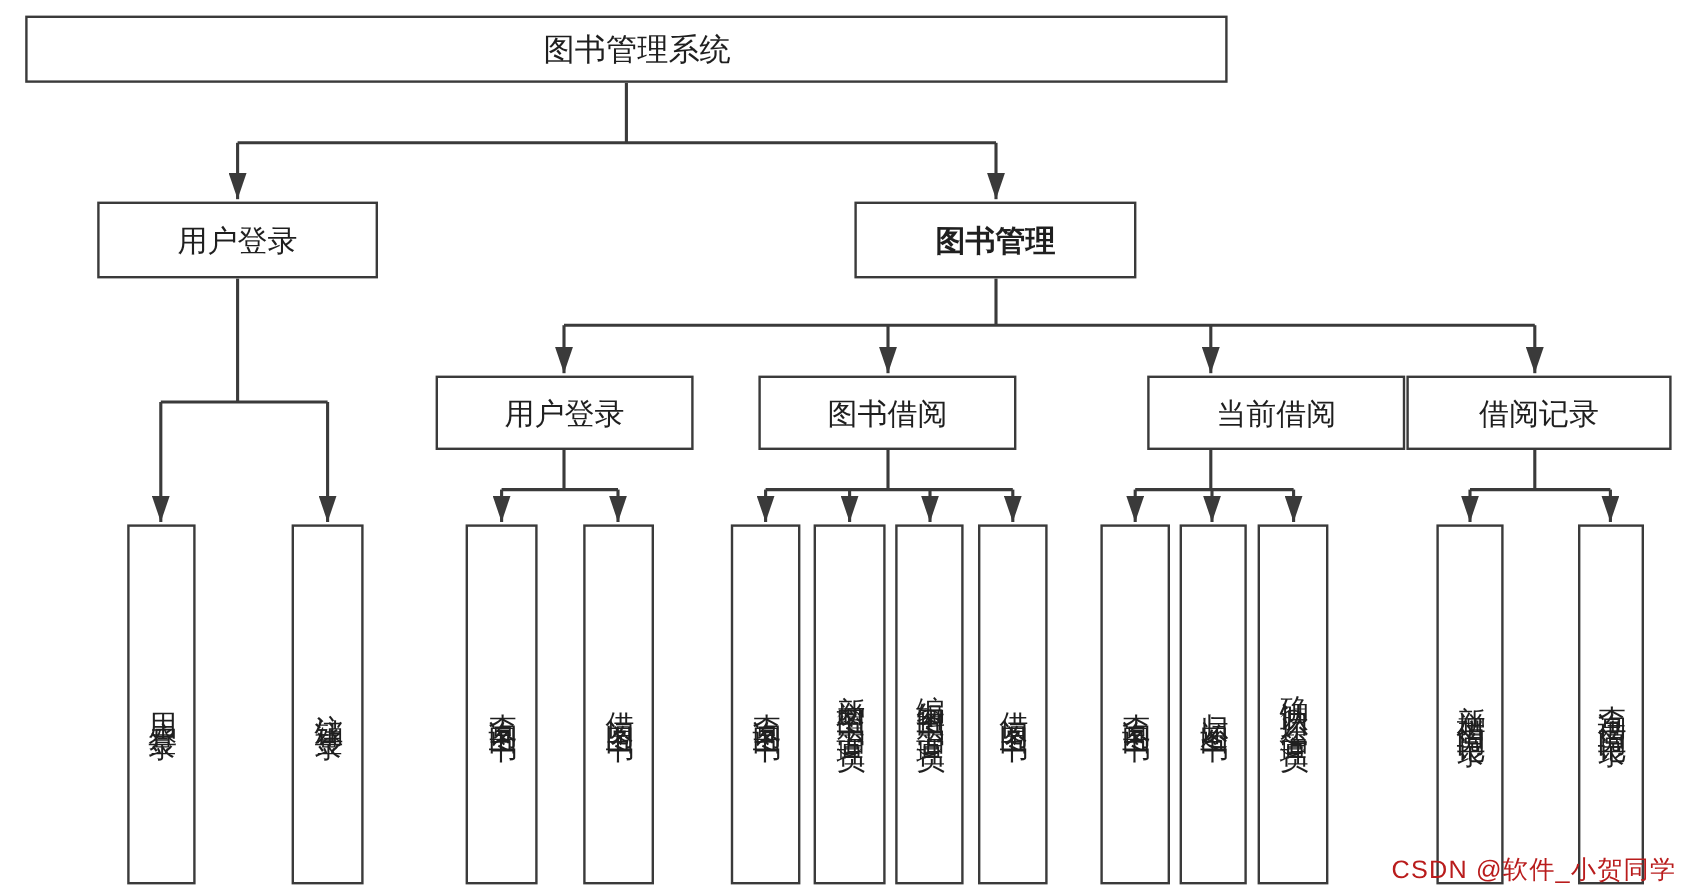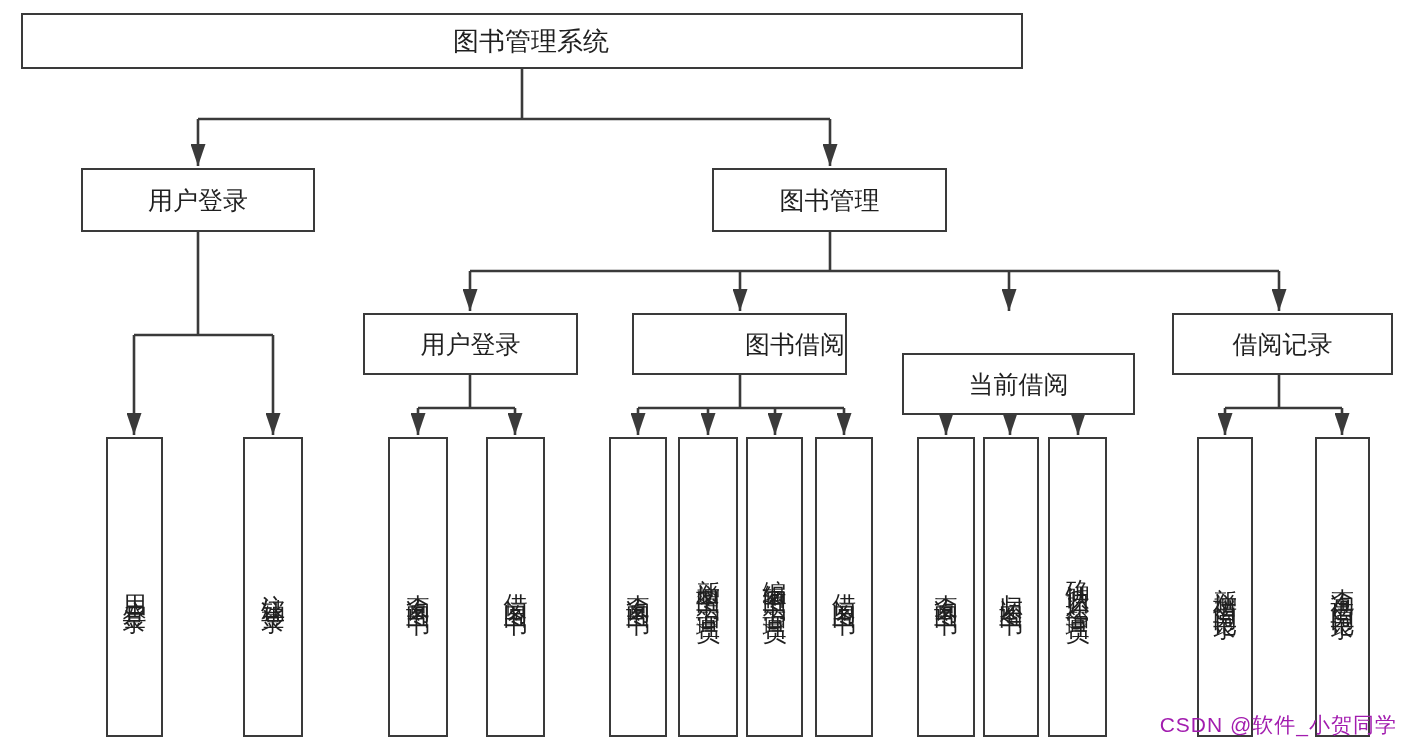--- a/index.html
+++ b/index.html
@@ -40,21 +40,21 @@
     letter-spacing: 6px;
     line-height: 1;
     white-space: nowrap;
   }
   .watermark {
     position: absolute;
     top: 711px;
     right: 8px;
     font-size: 21px;
     letter-spacing: 1px;
-    color: #a21caf;
+    color: #b91c1c;
     white-space: nowrap;
   }
 </style>
 </head>
 <body>
 
 <div class="stage">
 
   <svg class="wires" width="1405" height="747" viewBox="0 0 1405 747" aria-hidden="true">
     <defs>
@@ -104,31 +104,31 @@
     <path class="wire" d="M1342,408 V435" marker-end="url(#arw)"></path>
   </svg>
 
   <div class="node root" style="left:21px; top:13px; width:1002px; height:56px;">
     <span>图书管理系统</span>
   </div>
 
   <div class="node hbox" style="left:81px; top:168px; width:234px; height:64px;">
     <span>用户登录</span>
   </div>
-  <div class="node hbox" style="left:712px; top:168px; width:235px; height:64px;">
+  <div class="node hbox" style="left:712px; top:168px; width:235px; height:64px;font-weight:bold;">
     <span>图书管理</span>
   </div>
 
   <div class="node hbox" style="left:363px; top:313px; width:215px; height:62px;">
     <span>用户登录</span>
   </div>
-  <div class="node hbox" style="left:632px; top:313px; width:215px; height:62px;justify-content:flex-end;">
+  <div class="node hbox" style="left:632px; top:313px; width:215px; height:62px;">
     <span>图书借阅</span>
   </div>
-  <div class="node hbox" style="left:902px; top:313px; width:233px; height:62px;margin-top:40px;">
+  <div class="node hbox" style="left:956px; top:313px; width:215px; height:62px;">
     <span>当前借阅</span>
   </div>
   <div class="node hbox" style="left:1172px; top:313px; width:221px; height:62px;">
     <span>借阅记录</span>
   </div>
 
   <div class="node leaf" style="left:106px; top:437px; width:57px; height:300px;">
     <span class="vtext">用户登录</span>
   </div>
   <div class="node leaf" style="left:243px; top:437px; width:60px; height:300px;">

